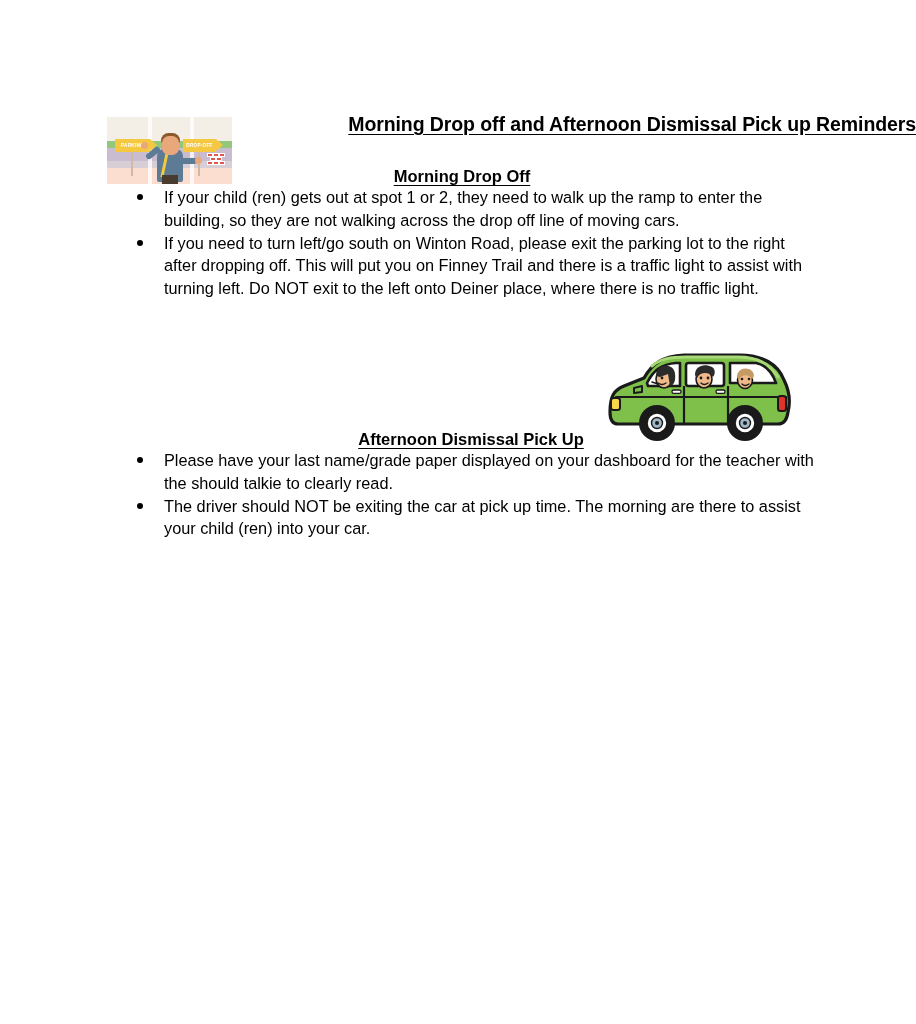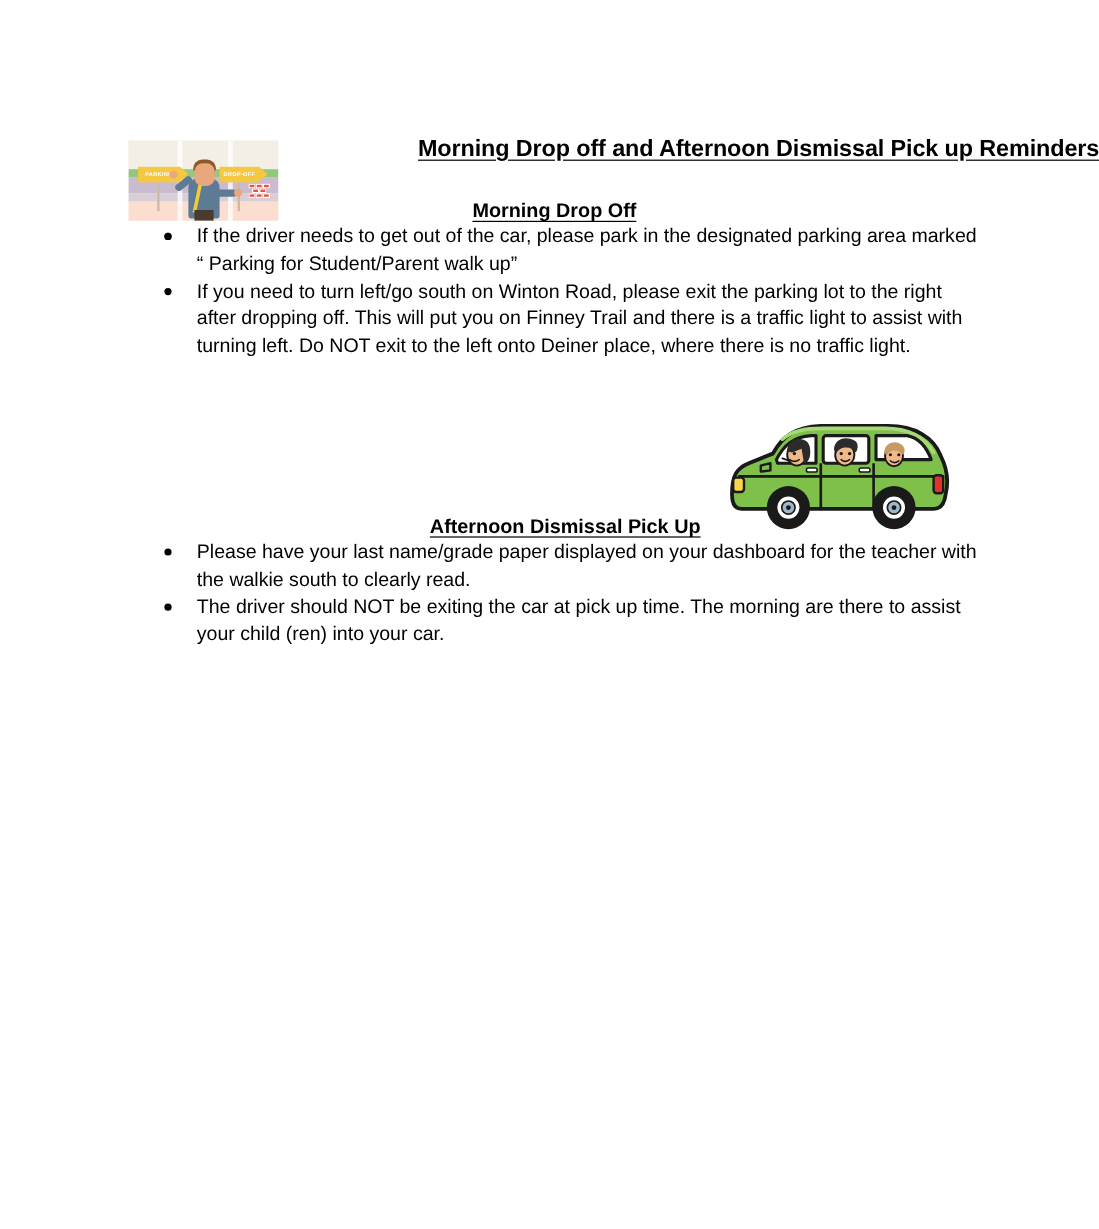--- a/index.html
+++ b/index.html
@@ -257,24 +257,21 @@
       <div class="brick" style="left:6px;  top:8px;"></div>
       <div class="brick" style="left:12px; top:8px;"></div>
     </div>
   </div>
 
   <div class="section-heading" id="heading-morning">Morning Drop Off</div>
 
   <ul class="bullet-list" id="list-morning">
     <li class="bullet-item">
       <span class="bullet-marker"></span>
-    </li>
-    <li class="bullet-item">
-      <span class="bullet-marker"></span>
-      <span>If the driver needs to get out of the car, please park in the designated parking area marked “ Parking for Student/Parent walk up”</span>
+      <span>If your child (ren) gets out at spot 1 or 2, they need to walk up the ramp to enter the building, so they are not walking across the drop off line of moving cars.</span>
     </li>
     <li class="bullet-item">
       <span class="bullet-marker"></span>
       <span>If you need to turn left/go south on Winton Road, please exit the parking lot to the right after dropping off. This will put you on Finney Trail and there is a traffic light to assist with turning left. Do NOT exit to the left onto Deiner place, where there is no traffic light.</span>
     </li>
   </ul>
 
   <div class="clipart-van">
     <svg viewBox="0 0 196 95" width="196" height="95">
 
@@ -341,21 +338,21 @@
         <circle cx="145" cy="73" r="2" fill="#1a1a1a"></circle>
       </g>
     </svg>
   </div>
 
   <div class="section-heading" id="heading-afternoon">Afternoon Dismissal Pick Up</div>
 
   <ul class="bullet-list" id="list-afternoon">
     <li class="bullet-item">
       <span class="bullet-marker"></span>
-      <span>Please have your last name/grade paper displayed on your dashboard for the teacher with the walkie south to clearly read.</span>
+      <span>Please have your last name/grade paper displayed on your dashboard for the teacher with the should talkie to clearly read.</span>
     </li>
     <li class="bullet-item">
       <span class="bullet-marker"></span>
       <span>The driver should NOT be exiting the car at pick up time. The morning are there to assist your child (ren) into your car.</span>
     </li>
   </ul>
 
 </div>
 
 </body></html>

